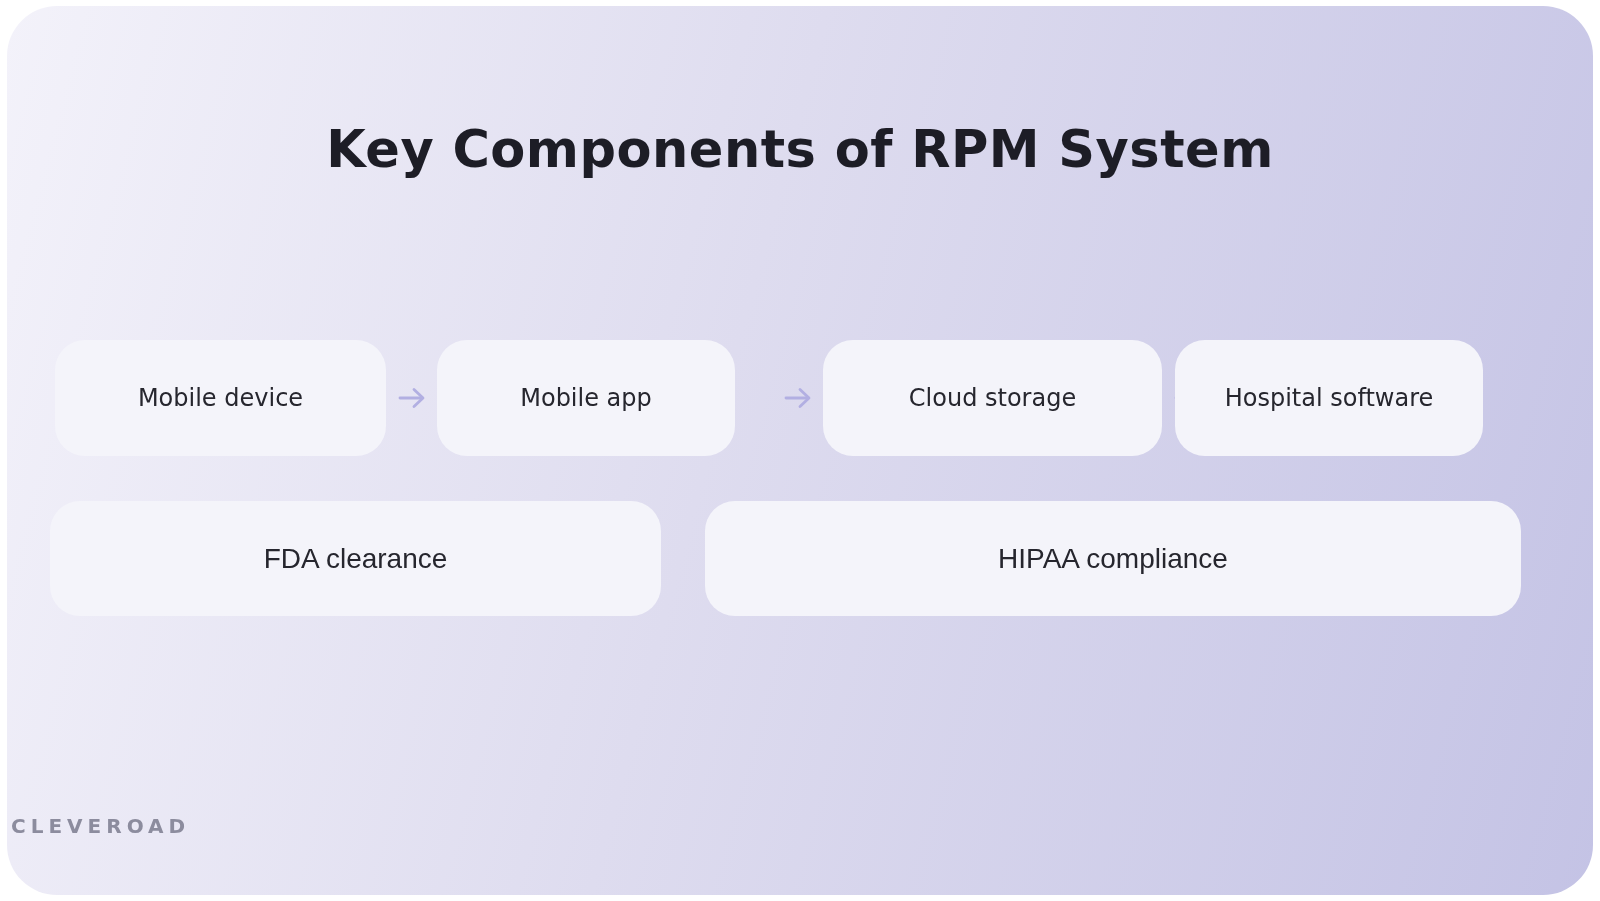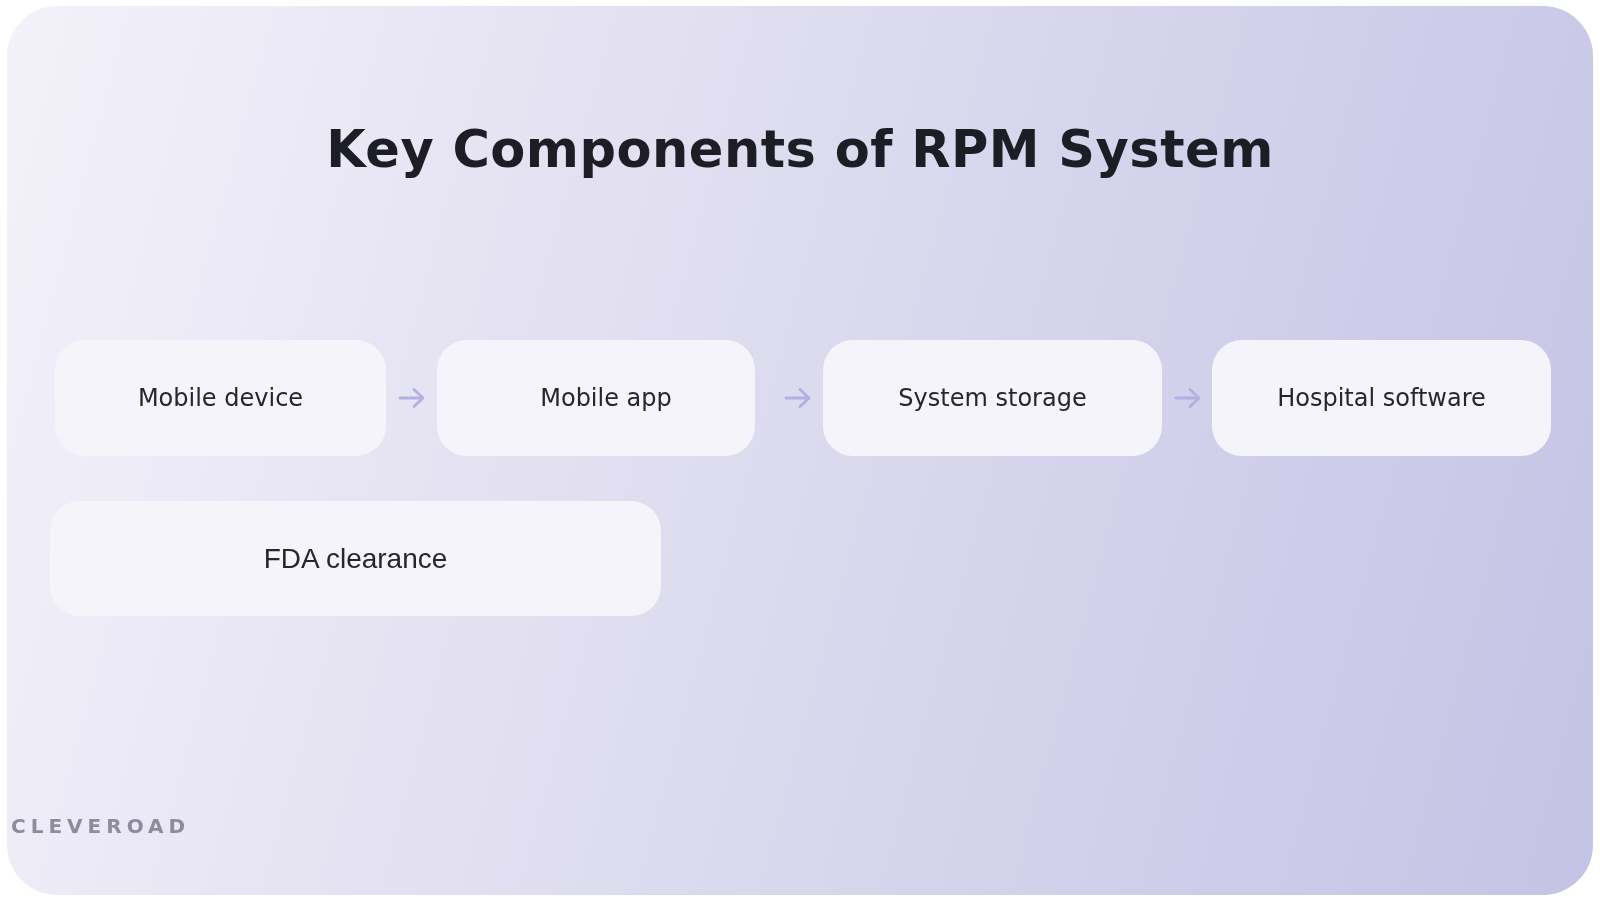--- a/index.html
+++ b/index.html
@@ -49,23 +49,23 @@
     justify-content: center;
     color: var(--box_text, #26262e);
     font-size: 24px;
     line-height: 1;
     white-space: nowrap;
   }
   .row1-box { top: 334px; height: 116px; font-family: "DejaVu Sans", sans-serif; }
   .row2-box { top: 495px; height: 115px; font-family: "Liberation Sans", sans-serif; font-size: 28px; }
 
   .box-1 { left: 48px;   width: 331px; }
-  .box-2 { left: 430px;  width: 298px; padding-left: 20px; }
+  .box-2 { left: 430px;  width: 298px; }
   .box-3 { left: 816px;  width: 339px; }
-  .box-4 { left: 1205px; width: 339px; }
+  .box-4 { left: 1168px; width: 308px; }
 
   .box-5 { left: 43px;  width: 611px; }
   .box-6 { left: 698px; width: 816px; }
 
   .arrow {
     position: absolute;
     top: 378px;
     width: 34px;
     height: 28px;
   }
@@ -112,35 +112,38 @@
     </div>
 
     <div class="arrow arrow-2">
       <svg viewBox="0 0 34 28" fill="none" xmlns="http://www.w3.org/2000/svg">
         <line x1="4" y1="14" x2="26" y2="14" stroke-width="2.8" stroke-linecap="round"></line>
         <polyline points="18,5.5 27,14 18,22.5" stroke-width="2.8" fill="none" stroke-linecap="round" stroke-linejoin="round"></polyline>
       </svg>
     </div>
 
     <div class="box row1-box box-3">
-      <span>System storage</span>
+      <span>Cloud storage</span>
     </div>
 
     <div class="arrow arrow-3">
       <svg viewBox="0 0 34 28" fill="none" xmlns="http://www.w3.org/2000/svg">
         <line x1="4" y1="14" x2="26" y2="14" stroke-width="2.8" stroke-linecap="round"></line>
         <polyline points="18,5.5 27,14 18,22.5" stroke-width="2.8" fill="none" stroke-linecap="round" stroke-linejoin="round"></polyline>
       </svg>
     </div>
 
     <div class="box row1-box box-4">
       <span>Hospital software</span>
     </div>
 
     <div class="box row2-box box-5">
       <span>FDA clearance</span>
     </div>
 
+    <div class="box row2-box box-6">
+      <span>HIPAA compliance</span>
+    </div>
 
     <div class="brand">CLEVEROAD</div>
 
   </div>
 </div>
 
 </body></html>

